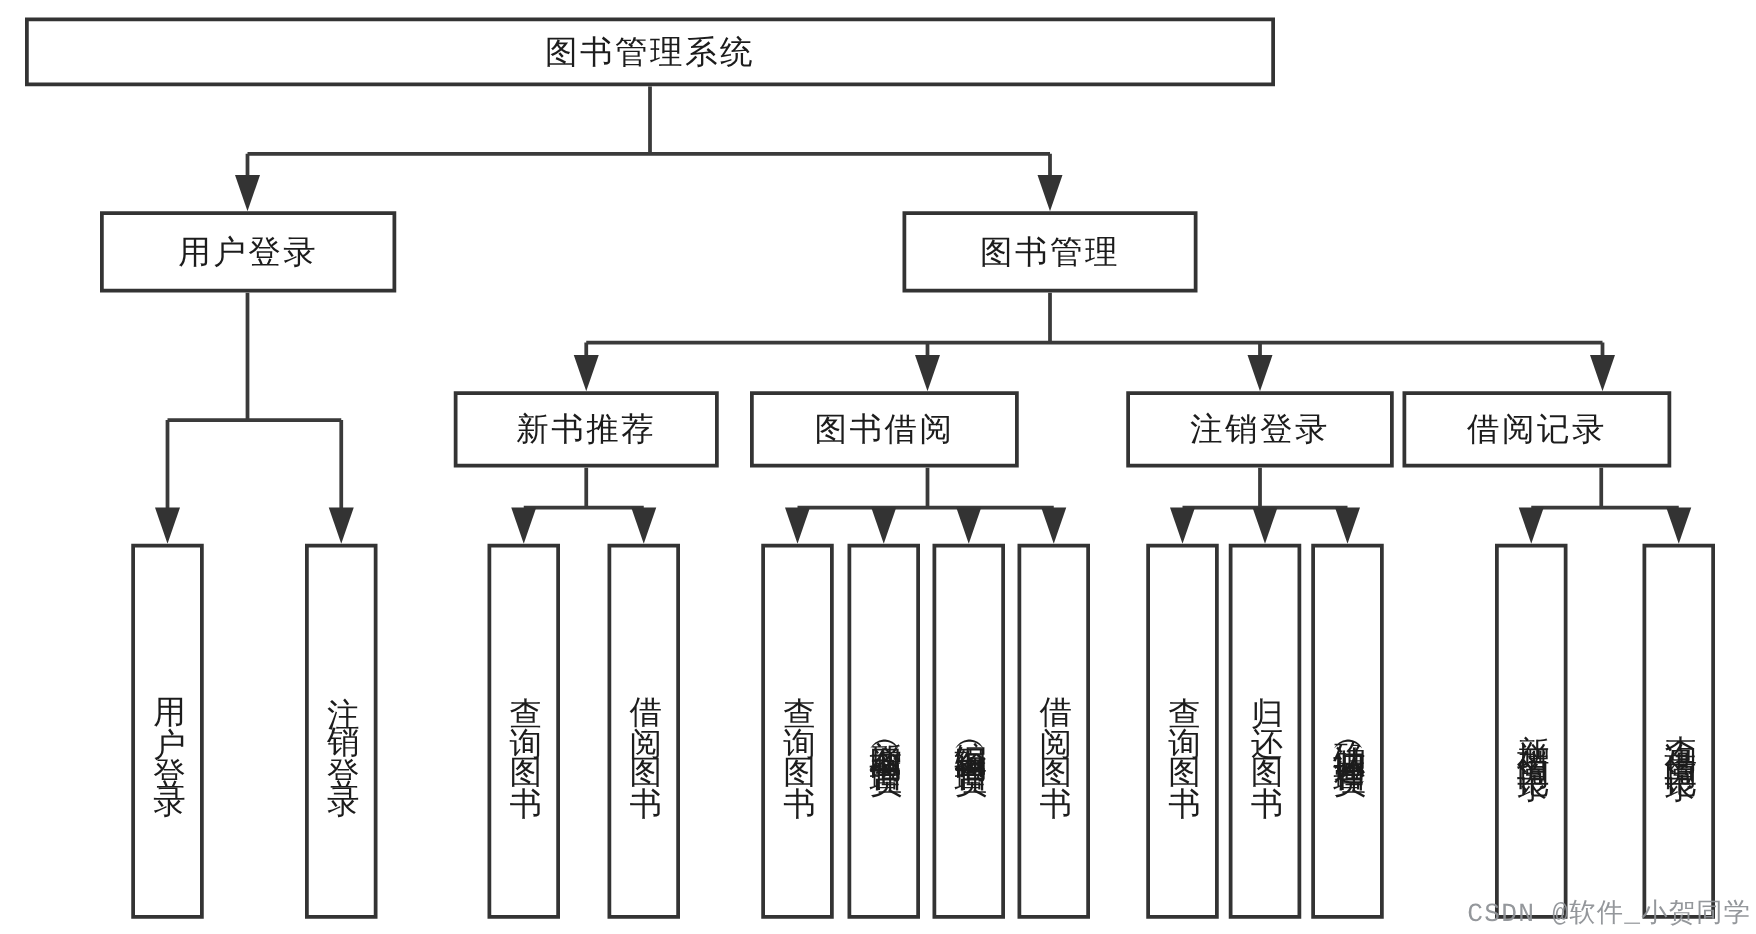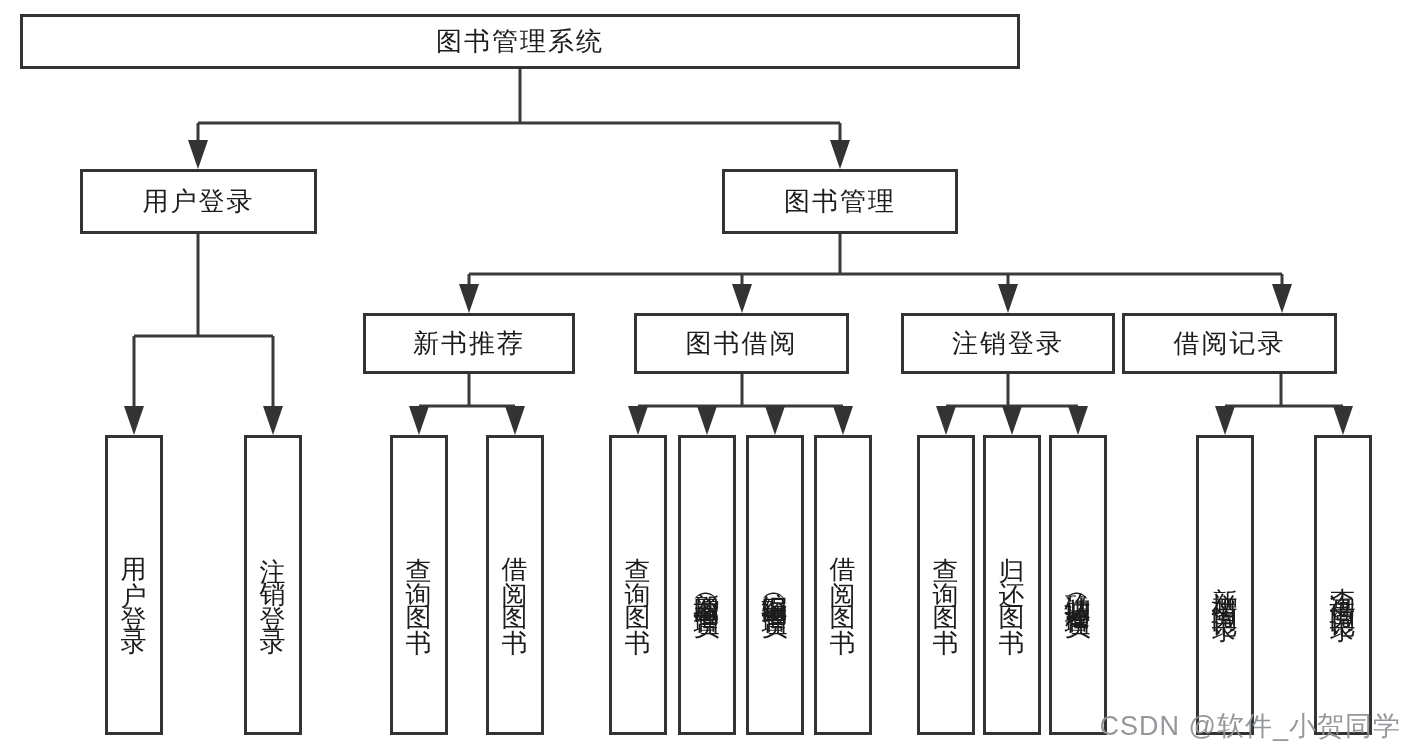--- a/index.html
+++ b/index.html
@@ -1,21 +1,21 @@
 <!DOCTYPE html>
 <html><head>
 <meta charset="utf-8">
 <style>
   html, body { margin: 0; padding: 0; background: #ffffff; }
   #stage {
     position: relative;
     width: 1405px;
     height: 747px;
     background: #ffffff;
-    font-family: Liberation Sans, sans-serif;
+    font-family: Liberation Mono, monospace;
     overflow: hidden;
   }
   #connectors {
     position: absolute;
     left: 0; top: 0;
     width: 1405px; height: 747px;
     pointer-events: none;
   }
   .box {
     position: absolute;
@@ -38,21 +38,21 @@
     text-orientation: mixed;
     letter-spacing: 24px;
     line-height: 1;
   }
   .box.v.mid   { letter-spacing: 6px; }
   .box.v.dense { letter-spacing: 3px; }
   #watermark {
     position: absolute;
     right: 4px;
     bottom: 3px;
-    font-size: 27px;
+    font-size: 21px;
     color: rgba(142, 145, 150, 0.95);
     letter-spacing: 1px;
     z-index: 5;
     white-space: nowrap;
   }
   svg .line { stroke: #3a3a3a; stroke-width: 3; fill: none; }
   svg .arrow { fill: #333333; stroke: none; }
 </style>
 </head>
 <body>
@@ -101,21 +101,21 @@
       <polygon class="arrow" points="1333,406 1353,406 1343,435"></polygon>
     </g>
   </svg>
 
   <div class="box h" style="left:20px; top:14px; width:1000px; height:55px">图书管理系统</div>
 
   <div class="box h" style="left:80px; top:169px; width:237px; height:65px">用户登录</div>
   <div class="box h" style="left:363px; top:313px; width:212px; height:61px">新书推荐</div>
 
   <div class="box h" style="left:722px; top:169px; width:236px; height:65px">图书管理</div>
-  <div class="box h" style="left:634px; top:313px; width:215px; height:61px">图书借阅</div>
+  <div class="box h" style="left:600px; top:313px; width:215px; height:61px">图书借阅</div>
   <div class="box h" style="left:901px; top:313px; width:214px; height:61px">注销登录</div>
   <div class="box h" style="left:1122px; top:313px; width:215px; height:61px">借阅记录</div>
 
   <div class="box v" style="left:105px; top:435px">用户登录</div>
   <div class="box v" style="left:244px; top:435px">注销登录</div>
 
   <div class="box v" style="left:390px; top:435px">查询图书</div>
   <div class="box v" style="left:486px; top:435px">借阅图书</div>
 
   <div class="box v" style="left:609px; top:435px">查询图书</div>

